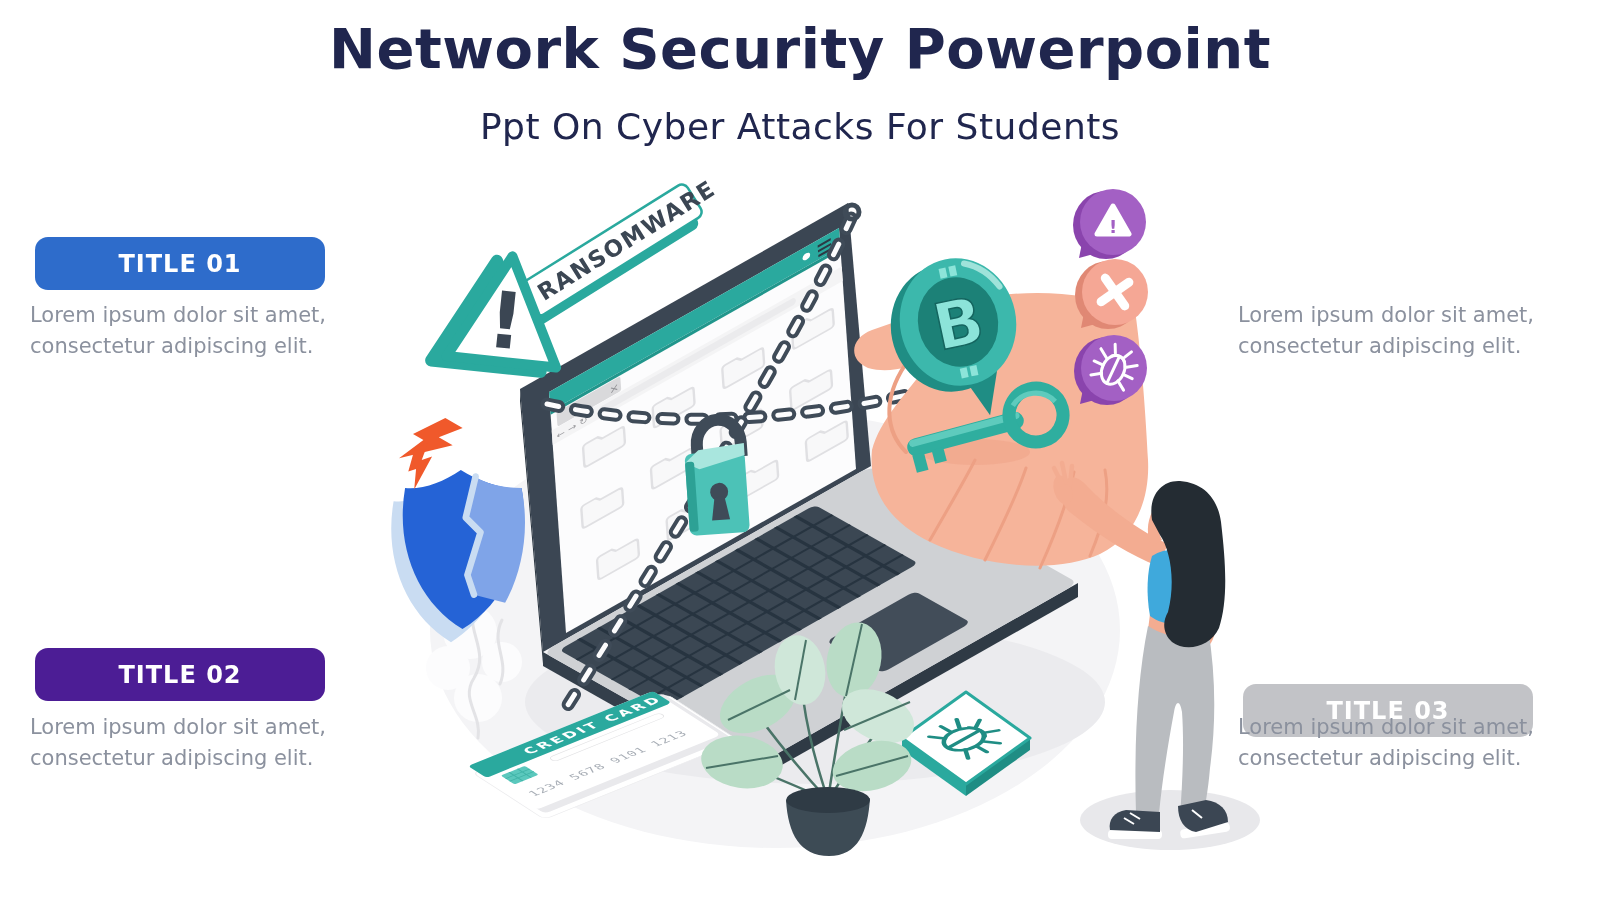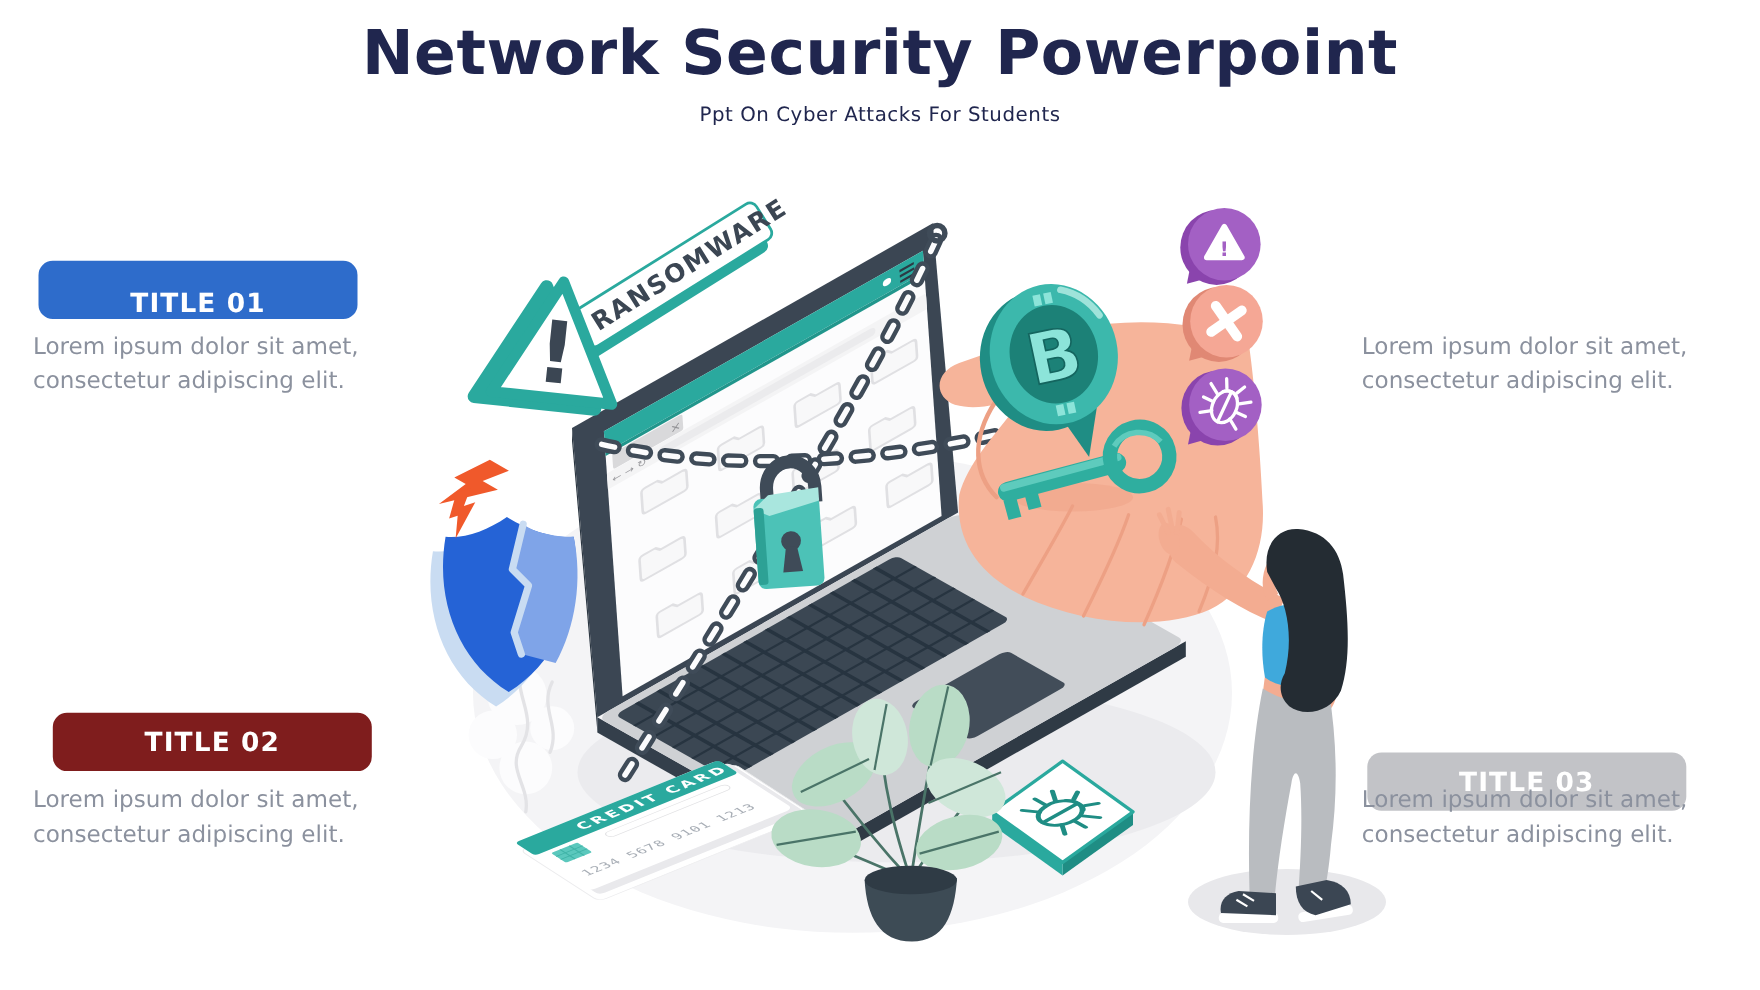--- a/index.html
+++ b/index.html
@@ -2,22 +2,22 @@
 <html><head>
 <meta charset="utf-8">
 <style>
   * { margin:0; padding:0; box-sizing:border-box; }
   html,body { width:1600px; height:900px; background:#ffffff; overflow:hidden;
               font-family:"DejaVu Sans","Liberation Sans",sans-serif; }
   .stage { position:relative; width:1600px; height:900px; background:#fff; }
 
   .slide-title { position:absolute; top:16px; left:0; width:1600px; text-align:center;
                  font-size:56px; font-weight:700; color:#20264e; letter-spacing:0.5px; }
-  .slide-subtitle { position:absolute; top:94px; left:0; width:1600px; text-align:center;
-                    font-size:18px; font-weight:500; color:#20264e; letter-spacing:0.5px; }
+  .slide-subtitle { position:absolute; top:106px; left:0; width:1600px; text-align:center;
+                    font-size:36px; font-weight:500; color:#20264e; letter-spacing:0.5px; }
 
   .pill { position:absolute; width:290px; height:53px; border-radius:13px;
           display:flex; align-items:center; justify-content:center;
           color:#fff; font-size:24px; font-weight:700; letter-spacing:1px; }
   .blurb { position:absolute; width:300px; text-align:left; font-size:21px;
            line-height:1.48; color:#8b919e; }
 
   .pos-tl-pill { left:35px;  top:237px; }
   .pos-tl-text { left:30px;  top:300px; }
   .pos-bl-pill { left:35px;  top:648px; }
@@ -292,26 +292,26 @@
             <path d="M 1130,813 L 1140,819"></path>
             <path d="M 1192,810 L 1202,818"></path>
         </g>
       </g>
     </g>
   </svg>
 
   <h1 class="slide-title">Network Security Powerpoint</h1>
   <div class="slide-subtitle">Ppt On Cyber Attacks For Students</div>
 
-  <div class="pill pos-tl-pill" style="background: rgb(46, 108, 203); align-items: flex-end;">
+  <div class="pill pos-tl-pill" style="background: rgb(46, 108, 203);">
     <span>TITLE 01</span>
   </div>
   <div class="blurb pos-tl-text">Lorem ipsum dolor sit amet, consectetur adipiscing elit.</div>
 
-  <div class="pill pos-bl-pill" style="background: #7f1d1d; margin-left: 13px;">
+  <div class="pill pos-bl-pill" style="background: #4c1d95;">
     <span>TITLE 02</span>
   </div>
   <div class="blurb pos-bl-text">Lorem ipsum dolor sit amet, consectetur adipiscing elit.</div>
 
   <div class="pill pos-br-pill" style="background: rgb(194, 195, 199);">
     <span>TITLE 03</span>
   </div>
   <div class="blurb pos-br-text">Lorem ipsum dolor sit amet, consectetur adipiscing elit.</div>
 
   <div class="blurb pos-tr-text">Lorem ipsum dolor sit amet, consectetur adipiscing elit.</div>

